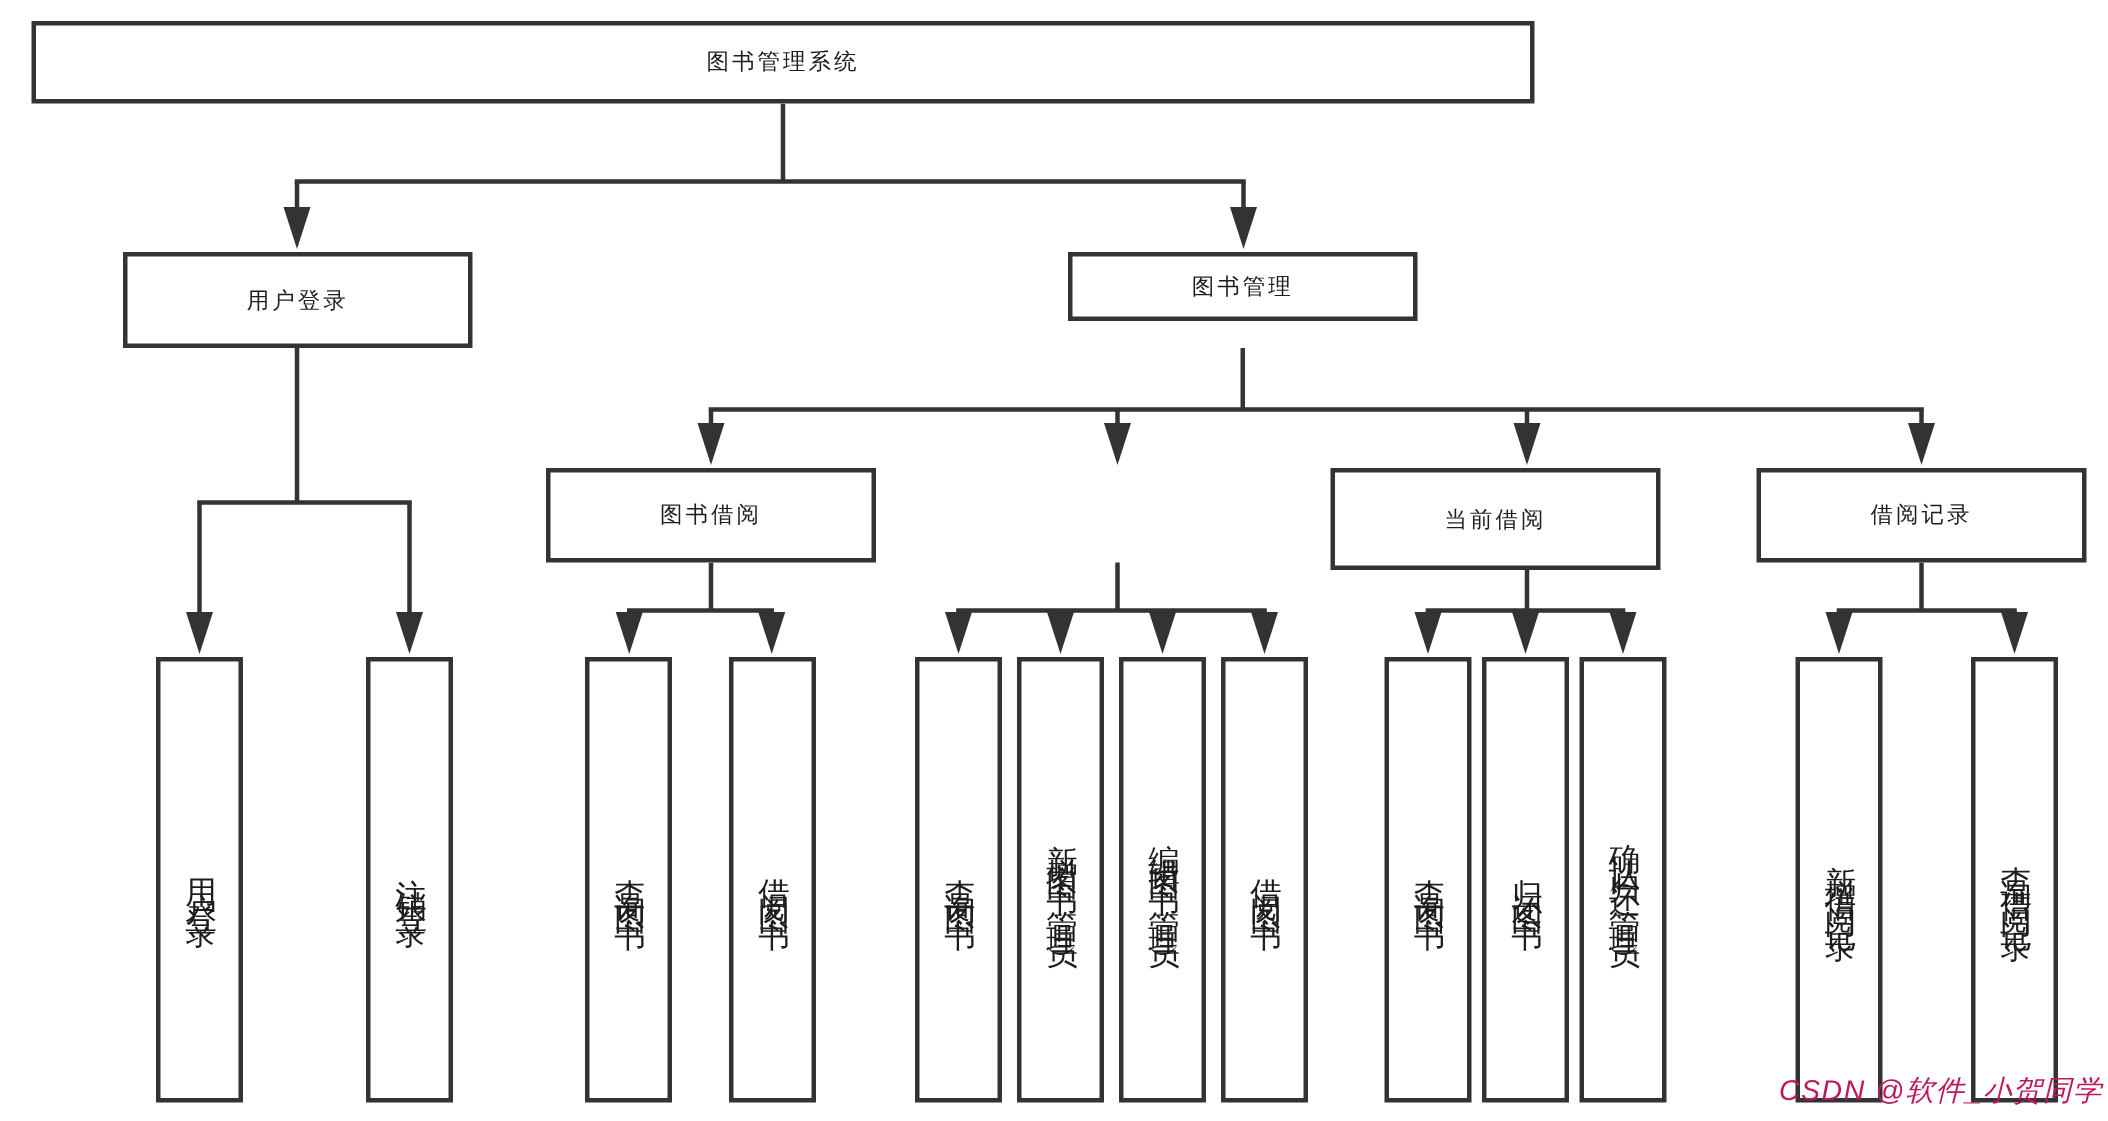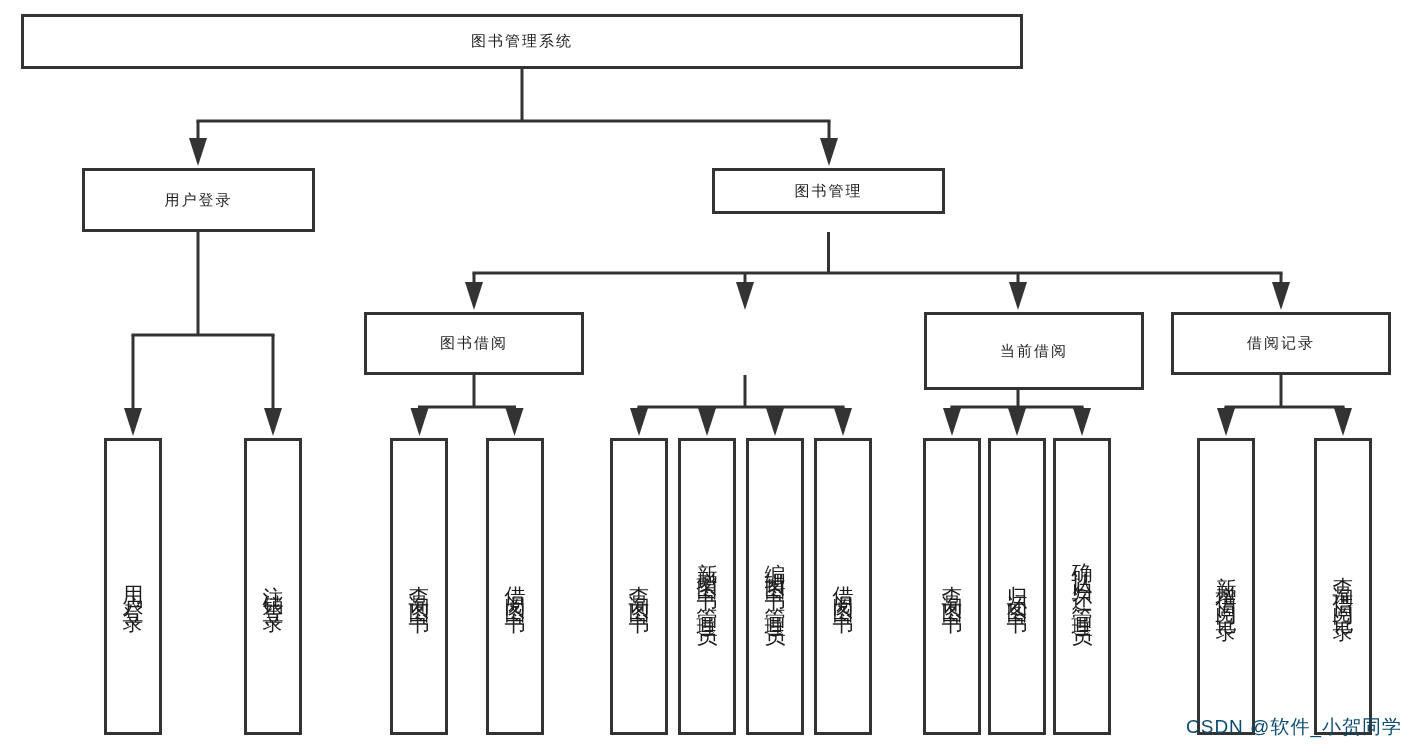--- a/index.html
+++ b/index.html
@@ -42,38 +42,39 @@
     font-size:21px;
   }
   
   .n-root{left:21px;top:14px;width:1002px;height:55px;}
   
   .n-login{left:82px;top:168px;width:233px;height:64px;}
   .n-bookmgmt{left:712px;top:168px;width:233px;height:46px;}
   
   .n-newbook{left:364px;top:312px;width:220px;height:63px;}
   .n-borrow{left:635px;top:312px;width:220px;height:63px;}
-  .n-current{left:924px;top:312px;width:220px;height:78px;}
+  .n-current{left:887px;top:312px;width:220px;height:68px;}
   .n-records{left:1171px;top:312px;width:220px;height:63px;}
   
   .leaf{top:438px;width:58px;height:297px;}
   .l1{left:104px;}  .l2{left:244px;}
   .l3{left:390px;}  .l4{left:486px;}
   .l5{left:610px;}  .l6{left:678px;}
   .l7{left:746px;}  .l8{left:814px;}
   .l9{left:923px;}  .l10{left:988px;} .l11{left:1053px;}
   .l12{left:1197px;}.l13{left:1314px;}
   .watermark{
     position:absolute;
     left:1186px;
     top:714px;
     font-size:19px;
-    color:#0c4a6e;
+    color:#be185d;
     letter-spacing:1px;
     white-space:nowrap;
+    font-style:italic;
   }
 </style>
 </head>
 <body>
 
 <div class="canvas">
 
   <svg class="connectors" viewBox="0 0 1405 747" xmlns="http://www.w3.org/2000/svg">
     <g stroke="#333333" stroke-width="3" fill="none">
       <path d="M522 69 V121"></path>

